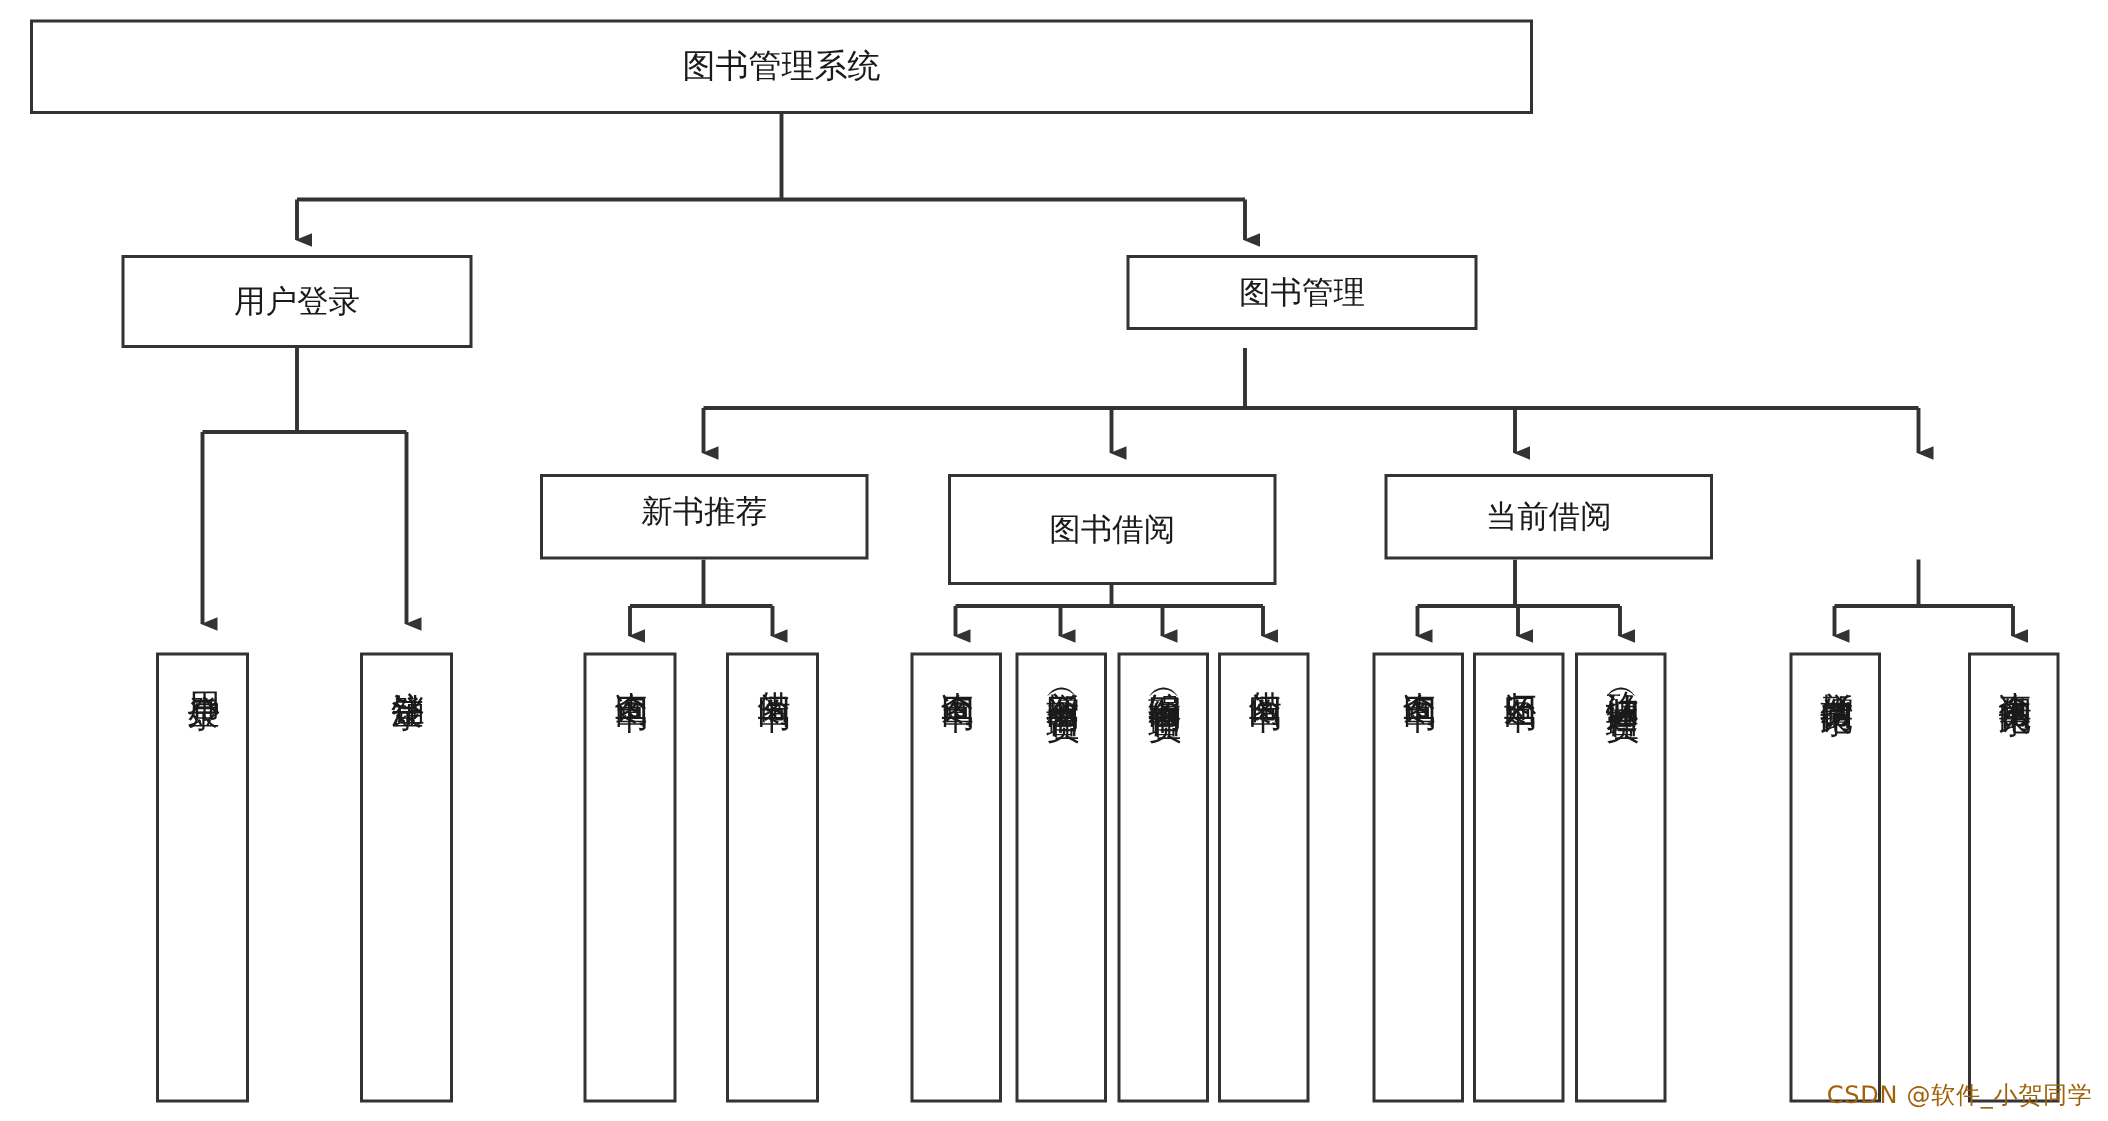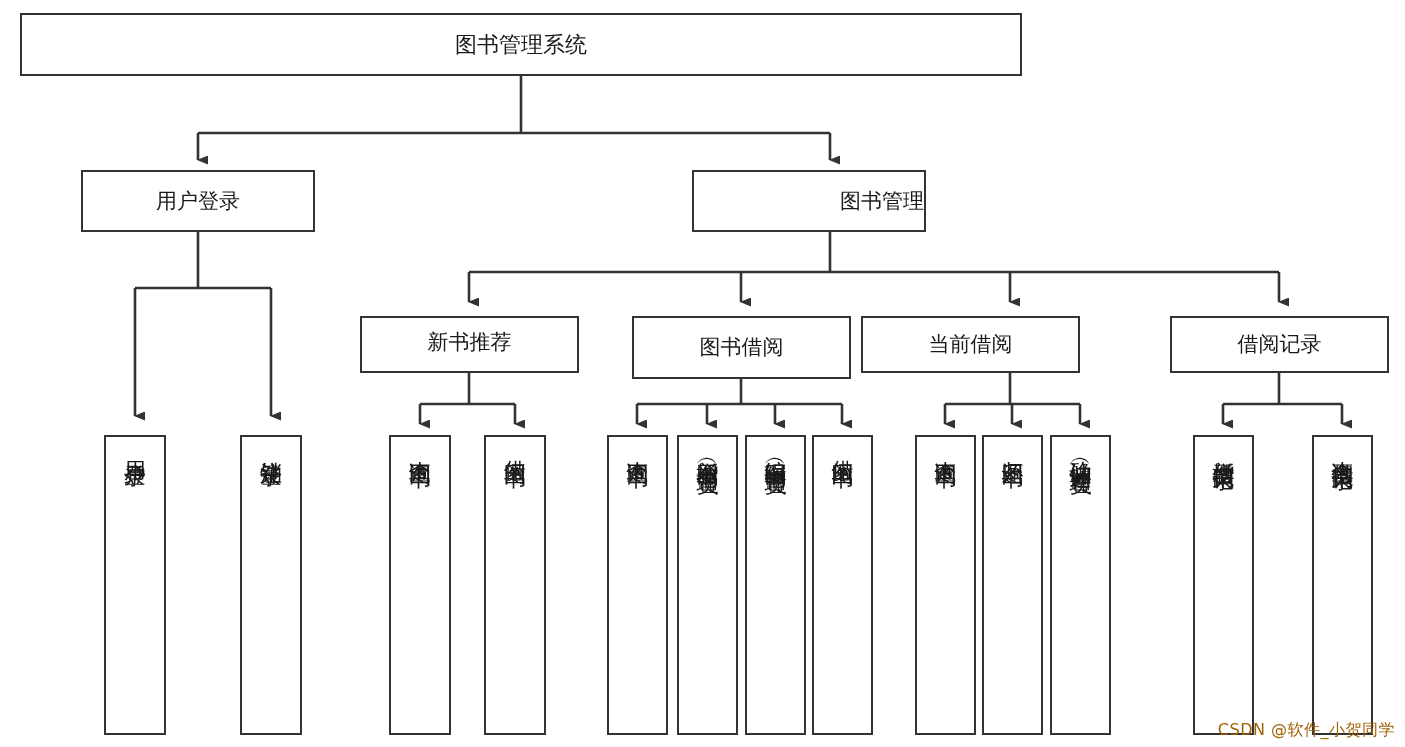--- a/index.html
+++ b/index.html
@@ -131,35 +131,32 @@
     </g>
   </svg>
 
   <div class="node root horizontal" style="left:20px; top:13px; width:1002px; height:63px;">
     <span class="node-label">图书管理系统</span>
   </div>
 
   <div class="node horizontal" style="left:81px; top:170px; width:234px; height:62px;">
     <span class="node-label">用户登录</span>
   </div>
-  <div class="node horizontal" style="left:692px; top:170px; width:234px; height:62px;justify-content:flex-end;">
+  <div class="node horizontal" style="left:751px; top:170px; width:234px; height:50px;">
     <span class="node-label">图书管理</span>
   </div>
 
   <div class="node horizontal" style="left:360px; top:316px; width:219px; height:57px;font-family:Liberation Mono, monospace;">
     <span class="node-label">新书推荐</span>
   </div>
-  <div class="node horizontal" style="left:632px; top:316px; width:219px; height:63px;">
+  <div class="node horizontal" style="left:632px; top:316px; width:219px; height:74px;">
     <span class="node-label">图书借阅</span>
   </div>
-  <div class="node horizontal" style="left:861px; top:316px; width:219px; height:57px;">
+  <div class="node horizontal" style="left:923px; top:316px; width:219px; height:57px;">
     <span class="node-label">当前借阅</span>
-  </div>
-  <div class="node horizontal" style="left:1170px; top:316px; width:219px; height:57px;">
-    <span class="node-label">借阅记录</span>
   </div>
 
   <div class="node vertical" style="left:104px; top:435px; width:62px; height:300px;">
     <span class="node-label">用户登录</span>
   </div>
   <div class="node vertical" style="left:240px; top:435px; width:62px; height:300px;">
     <span class="node-label">注销登录</span>
   </div>
 
   <div class="node vertical" style="left:389px; top:435px; width:62px; height:300px;">

